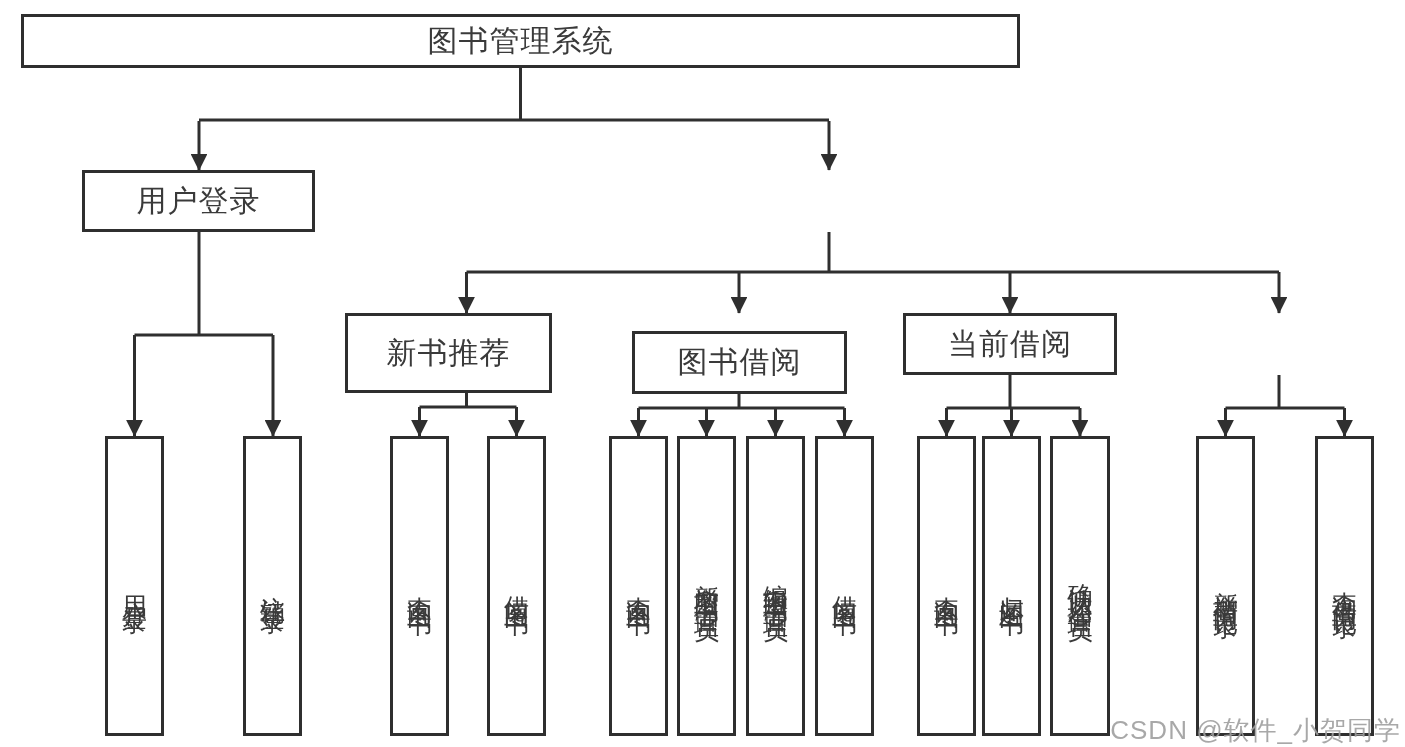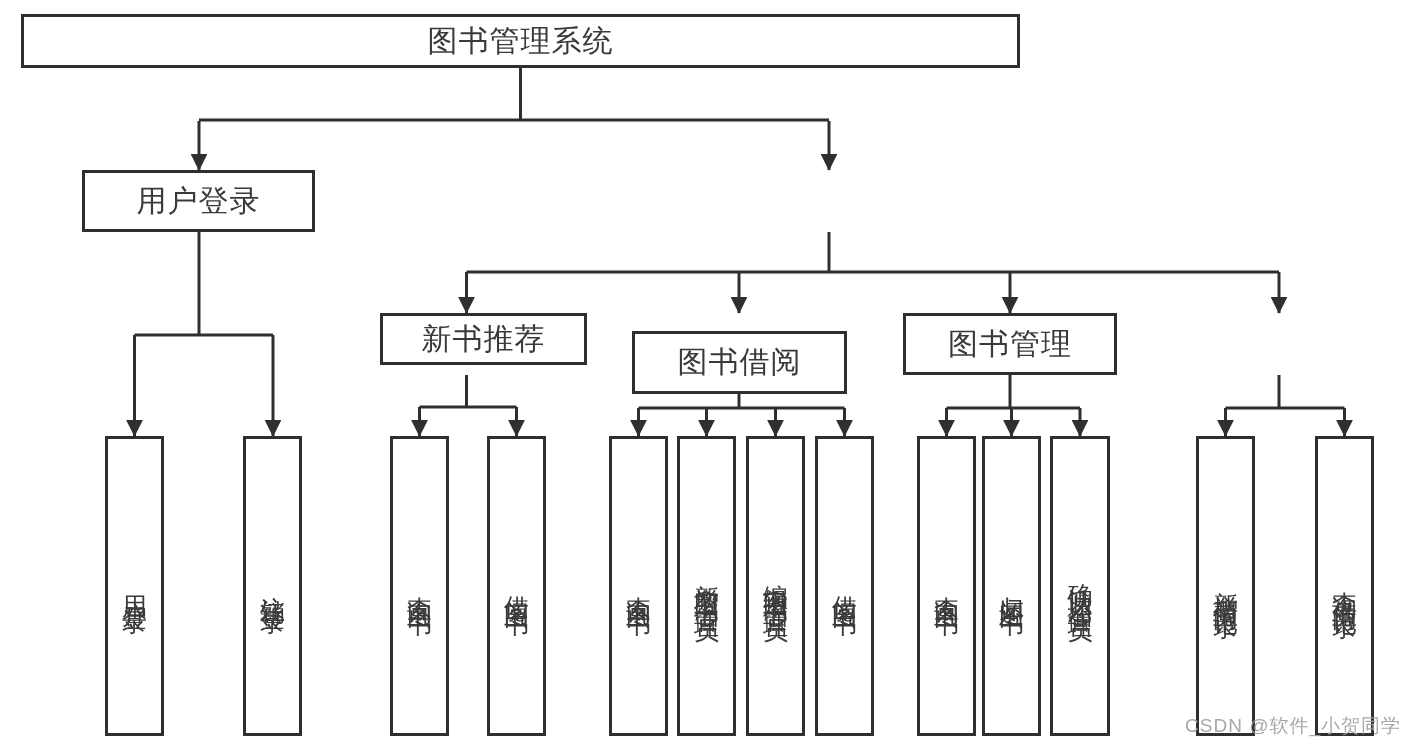--- a/index.html
+++ b/index.html
@@ -43,21 +43,21 @@
     font-size: 25px;
     line-height: 1;
     letter-spacing: 5px;
     color: #3a3a3a;
     white-space: nowrap;
   }
   .watermark {
     position: absolute;
     right: 4px;
     top: 713px;
-    font-size: 19px;
+    font-size: 26px;
     letter-spacing: 1px;
     color: rgba(158, 158, 158, 0.9);
     white-space: nowrap;
   }
 </style>
 </head>
 <body>
 
 <div class="stage">
 
@@ -112,28 +112,28 @@
   </svg>
 
   <div class="node" style="left:21px;top:14px;width:999px;height:54px">
     <span class="hlabel">图书管理系统</span>
   </div>
 
   <div class="node" style="left:82px;top:170px;width:233px;height:62px">
     <span class="hlabel">用户登录</span>
   </div>
 
-  <div class="node" style="left:380px;top:313px;width:207px;height:52px">
+  <div class="node" style="left:345px;top:313px;width:207px;height:80px">
     <span class="hlabel">新书推荐</span>
   </div>
   <div class="node" style="left:632px;top:331px;width:215px;height:63px">
     <span class="hlabel">图书借阅</span>
   </div>
   <div class="node" style="left:903px;top:313px;width:214px;height:62px">
-    <span class="hlabel">图书管理</span>
+    <span class="hlabel">当前借阅</span>
   </div>
 
   <div class="node" style="left:105px;top:436px;width:59px;height:300px">
     <span class="vlabel">用户登录</span>
   </div>
   <div class="node" style="left:243px;top:436px;width:59px;height:300px">
     <span class="vlabel">注销登录</span>
   </div>
 
   <div class="node" style="left:390px;top:436px;width:59px;height:300px">

